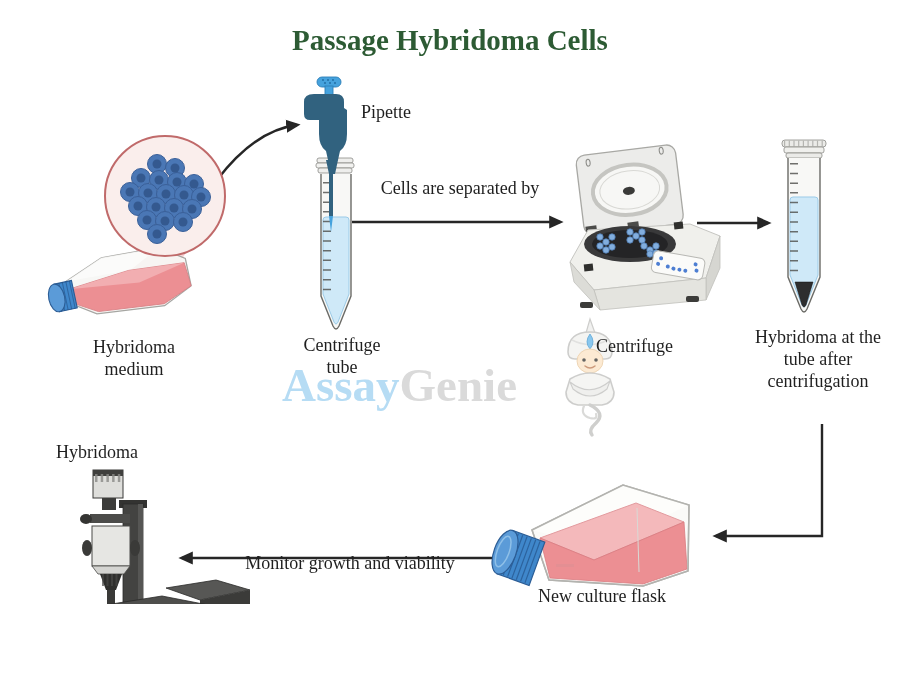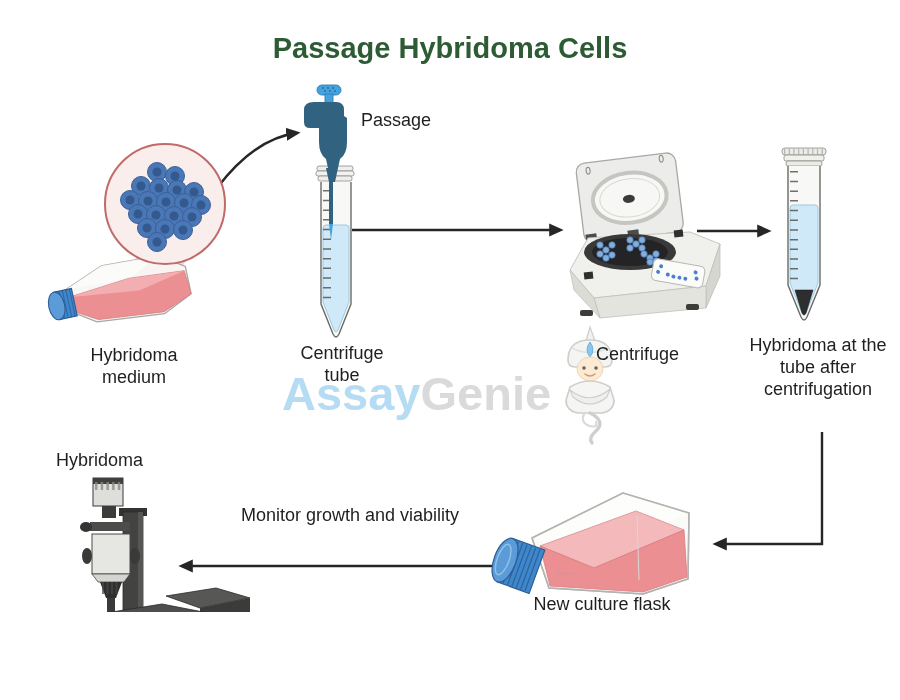--- a/index.html
+++ b/index.html
@@ -1,17 +1,17 @@
 <!DOCTYPE html>
 <html style="--title-green: #2d5b34; --text: #1f1f1f; --arrow: #262626; --wm-blue: #b6dcf4; --wm-gray: #dadada; --cell-blue: #4a77b5; --cell-core: #34598f; --medium-pink: #ec8f93; --cap-blue: #3f87cb; --pipette-body: #31627f; --pipette-button: #45a2dd; --liquid-blue: #cfe9f8; --pellet: #2e2e2e; --machine-gray: #ececea;"><head>
 <meta charset="utf-8">
 <style>
   html,body{margin:0;padding:0;background:#fff;}
   #canvas{position:relative;width:900px;height:604px;background:#ffffff;overflow:hidden;
-          font-family:Liberation Sans, sans-serif;margin-top:8px;}
+          font-family:Liberation Serif, serif;}
   .label{position:absolute;font-size:18px;line-height:22px;color:var(--text);z-index:3;}
   .center{text-align:center;}
   #title{position:absolute;left:0;right:0;top:24px;text-align:center;
          font-size:29px;line-height:32px;font-weight:bold;color:var(--title-green);z-index:3;}
   #watermark{position:absolute;left:282px;top:362px;font-size:47px;font-weight:bold;
              line-height:1;letter-spacing:0;z-index:1;white-space:nowrap;}
   #watermark .wm-a{color:var(--wm-blue);}
   #watermark .wm-g{color:var(--wm-gray);}
   svg.graphic{position:absolute;z-index:2;overflow:visible;}
   #arrows{position:absolute;left:0;top:0;z-index:2;pointer-events:none;}
@@ -248,23 +248,24 @@
     <ellipse cx="54" cy="154" rx="26" ry="9" fill="#f1f1ee" stroke="#8a8a86" stroke-width="0.7"></ellipse>
     <ellipse cx="54" cy="155" rx="10" ry="3.5" fill="#1d1d1b"></ellipse>
     <g fill="#c6c6c3" stroke="#4a4a48" stroke-width="0.8">
       <rect x="16" y="182" width="7" height="16" rx="2"></rect>
       <rect x="52" y="192" width="7" height="16" rx="2"></rect>
       <rect x="112" y="188" width="7" height="16" rx="2"></rect>
       <rect x="150" y="176" width="7" height="14" rx="2"></rect>
     </g>
   </svg>
 
-  <div class="label" style="left:361px;top:101px;">Passage</div>
+  <div class="label" style="left:361px;top:101px;">Pipette</div>
 
   <div class="label center" style="left:347px;top:177px;width:226px;">
+    <div>Cells are separated by</div>
   </div>
 
   <div class="label center" style="left:74px;top:336px;width:120px;">
     <div>Hybridoma</div>
     <div>medium</div>
   </div>
 
   <div class="label center" style="left:289px;top:334px;width:106px;">
     <div>Centrifuge</div>
     <div>tube</div>
@@ -275,17 +276,17 @@
   <div class="label center" style="left:736px;top:326px;width:164px;">
     <div>Hybridoma at the</div>
     <div>tube after</div>
     <div>centrifugation</div>
   </div>
 
   <div class="label center" style="left:511px;top:585px;width:182px;">
     <div>New culture flask</div>
   </div>
 
-  <div class="label center" style="left:204px;top:496px;width:292px;">Monitor growth and viability</div>
+  <div class="label center" style="left:204px;top:552px;width:292px;">Monitor growth and viability</div>
 
   <div class="label" style="left:56px;top:441px;">Hybridoma</div>
 
 </div>
 
 </body></html>

